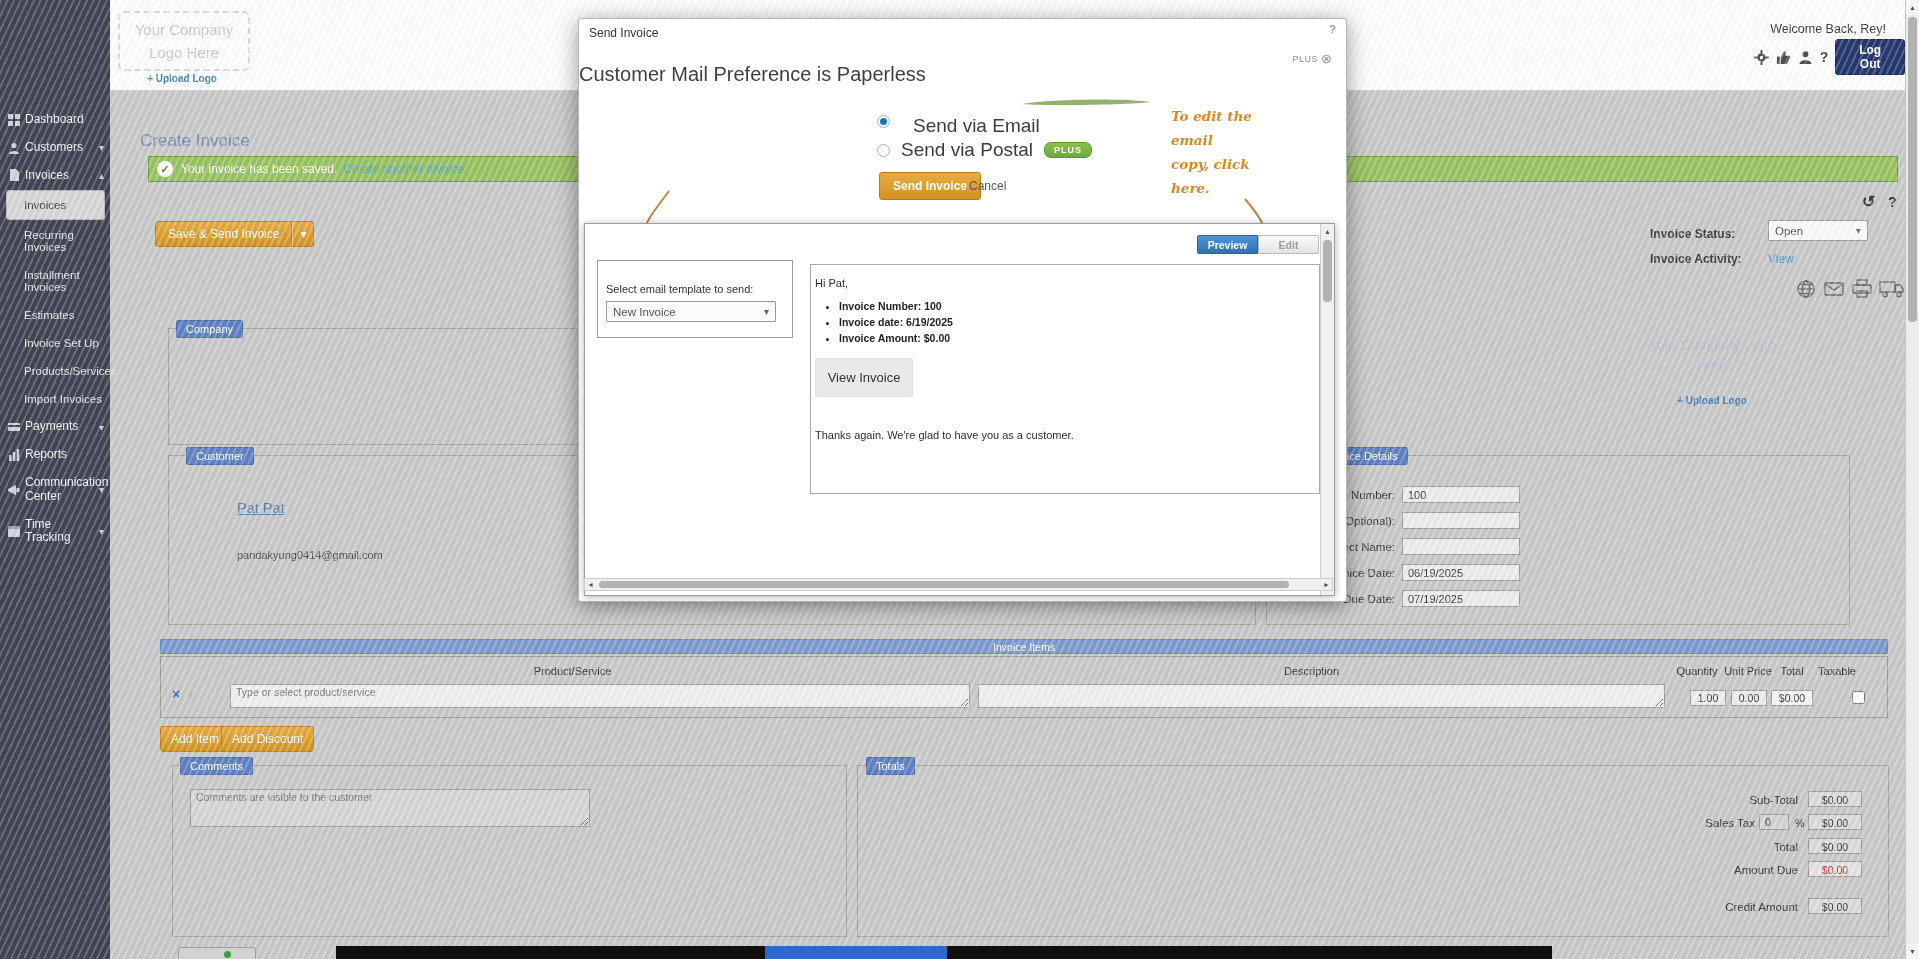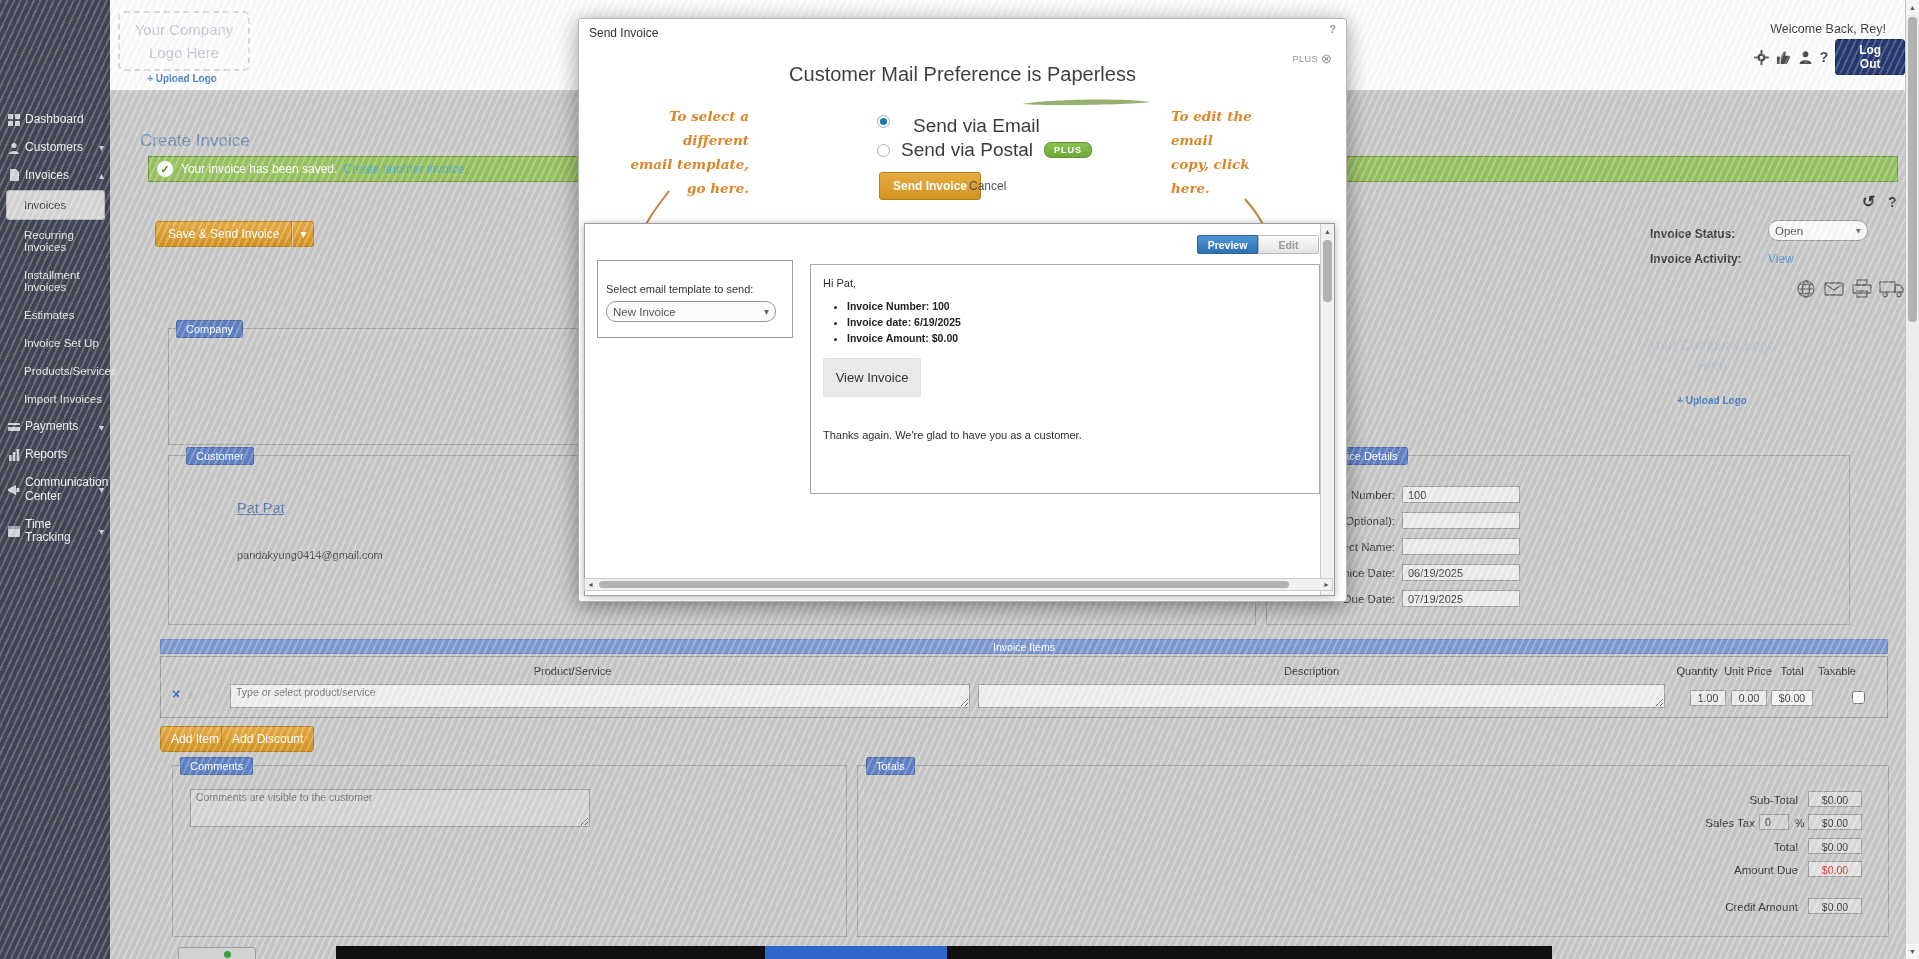--- a/index.html
+++ b/index.html
@@ -25,21 +25,21 @@
   .upload-link{position:absolute;left:8px;top:73px;width:128px;text-align:center;color:#3f7cc0;
                font-size:10px;font-weight:bold;cursor:pointer;}
   .hicon{width:15px;height:15px;display:inline-block;cursor:pointer;}
   
   .badge{position:absolute;background:#5d7fc4;color:#fff;font-size:11px;padding:2px 9px;
          border:1px solid #4c6aa5;border-radius:2px;z-index:6;white-space:nowrap;}
   .panel{position:absolute;border:1px solid #a2a2a2;box-sizing:border-box;}
   .btn-orange{background:linear-gradient(#e7ab42,#d3931f);border:1px solid #b67d1e;color:#fff;
               border-radius:3px;font-size:12px;cursor:pointer;display:inline-flex;align-items:center;
               justify-content:center;}
-  .gsel{position:absolute;background:#fbfbfb;border:1px solid #999;border-radius:10px;display:flex;
+  .gsel{position:absolute;background:#fbfbfb;border:1px solid #999;border-radius:1px;display:flex;
         align-items:center;font-size:11.5px;color:#555;padding:0 6px;box-sizing:border-box;cursor:pointer;}
   .gsel .chev{margin-left:auto;font-size:10px;color:#666;}
   .fld{position:absolute;background:#ededed;border:1px solid #9b9b9b;box-sizing:border-box;
        font-size:11px;color:#333;font-family:"Liberation Sans",sans-serif;padding:1px 5px;}
   textarea.fld{resize:both;background:#f0f0f0;}
   .dim{position:absolute;left:0;top:0;width:1919px;height:959px;z-index:40;pointer-events:none;
        background:repeating-linear-gradient(115deg,rgba(255,255,255,0.22) 0 2px,rgba(120,120,120,0.05) 2px 6px);}
   
   #modal{position:absolute;left:578px;top:18px;width:767px;height:582px;background:#fff;
          border:1px solid #b5b5b5;border-radius:3px;box-shadow:0 4px 22px rgba(0,0,0,0.4);z-index:100;}
@@ -298,43 +298,38 @@
   <div class="dim"></div>
 
   <div id="modal">
     <div style="position:absolute;left:10px;top:7px;font-size:12px;color:#333;">Send Invoice</div>
     <span style="position:absolute;right:10px;top:4px;font-size:11px;color:#999;font-weight:bold;">?</span>
     <div style="position:absolute;right:14px;top:33px;display:flex;align-items:center;gap:3px;cursor:pointer;">
       <span style="font-size:9px;letter-spacing:0.5px;color:#8f8f8f;">PLUS</span>
       <span style="font-size:13px;color:#8f8f8f;line-height:1;">⊗</span>
     </div>
 
-    <div style="position:absolute;left:0;top:44px;width:100%;text-align:center;font-size:20px;color:#3f3f3f;">Customer Mail Preference is Paperless</div>
+    <div style="position:absolute;left:0;top:44px;width:100%;font-size:20px;color:#3f3f3f;">Customer Mail Preference is Paperless</div>
     <svg style="position:absolute;left:440px;top:77px;" width="135" height="12">
         <path d="M3 8 C30 3 105 2 132 6 C110 9 28 10 3 8 Z" fill="#8aa963" opacity="0.9"></path>
       </svg>
 
     <div style="position:absolute;left:298px;top:96px;display:flex;align-items:flex-start;gap:23px;">
       <span class="radio sel"></span>
       <span style="font-size:19px;color:#3c3c3c;">Send via Email</span>
     </div>
     <div style="position:absolute;left:298px;top:120px;display:flex;align-items:center;gap:11px;">
       <span class="radio"></span>
       <span style="font-size:19px;color:#3c3c3c;">Send via Postal</span>
       <span class="plus">PLUS</span>
     </div>
 
     <button class="btn-orange" style="position:absolute;left:300px;top:153px;padding:6px 13px;font-weight:bold;font-family:'Liberation Sans',sans-serif;">Send Invoice</button>
     <span style="position:absolute;left:390px;top:160px;font-size:12px;color:#555;cursor:pointer;">Cancel</span>
 
-    <div class="note" style="left:40px;top:85px;width:130px;text-align:right;">
-      <div>To select a different</div>
-      <div>email template,</div>
-      <div>go here.</div>
-    </div>
     <svg style="position:absolute;left:52px;top:168px;" width="48" height="62" fill="none" stroke="#c6833b" stroke-width="2">
         <path d="M38 4 C26 20 14 34 10 52"></path>
         <path d="M3 44 L10 53 L18 46"></path>
       </svg>
 
     <div class="note" style="left:592px;top:85px;width:120px;text-align:left;">
       <div>To edit the email</div>
       <div>copy, click</div>
       <div>here.</div>
     </div>
@@ -348,21 +343,21 @@
         <div style="position:absolute;left:8px;top:22px;font-size:11px;color:#333;">Select email template to send:</div>
         <div class="gsel" style="left:8px;top:40px;width:170px;height:21px;">
           <span>New Invoice</span>
           <span class="chev">▾</span>
         </div>
       </div>
 
       <div class="pv-btn" style="left:612px;background:linear-gradient(#4e94d4,#2f72b4);color:#fff;border:1px solid #2a65a0;border-radius:2px 0 0 2px;">Preview</div>
       <div class="pv-btn" style="left:673px;background:linear-gradient(#fbfbfb,#e3e3e3);color:#9a9a9a;border:1px solid #bbb;border-radius:0 2px 2px 0;">Edit</div>
 
-      <div style="position:absolute;left:225px;top:40px;width:510px;height:230px;border:1px solid #a8a8a8;box-sizing:border-box;padding:10px 12px;font-size:11px;color:#2e2e2e;line-height:1.5;overflow:hidden;">
+      <div style="position:absolute;left:225px;top:40px;width:510px;height:230px;border:1px solid #a8a8a8;box-sizing:border-box;padding:10px 4px;font-size:11px;color:#2e2e2e;line-height:1.5;overflow:hidden;">
         <div>Hi Pat,</div>
         <ul class="mail-bullets">
           <li>Invoice Number: 100</li>
           <li>Invoice date: 6/19/2025</li>
           <li>Invoice Amount: $0.00</li>
         </ul>
         <div style="margin-top:12px;width:96px;height:37px;background:#e9e9e9;border:1px solid #e0e0e0;border-radius:2px;display:flex;align-items:center;justify-content:center;font-size:13px;color:#333;cursor:pointer;">View Invoice</div>
         <div style="margin-top:30px;">Thanks again. We're glad to have you as a customer.</div>
 
       </div>

